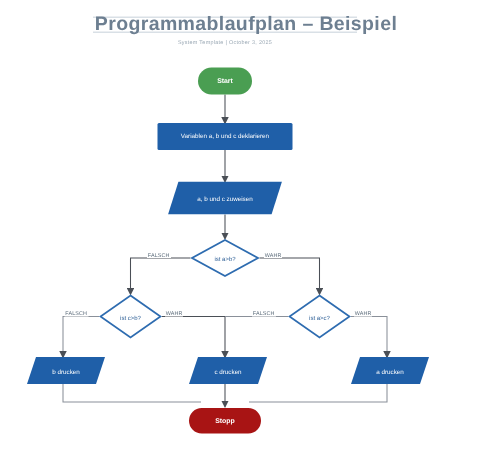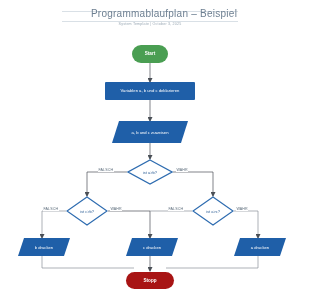--- a/index.html
+++ b/index.html
@@ -26,22 +26,22 @@
 
   
   .header {
     position: absolute;
     left: 0;
     top: 8px;
     width: 300px;
     text-align: center;
   }
   .header-title {
-    font-size: 10px;
-    font-weight: normal;
+    font-size: 13px;
+    font-weight: bold;
     letter-spacing: 0.25px;
     color: #6d7f91;
     padding-left: 28px;
   }
   .header-sub {
     font-size: 3.6px;
     letter-spacing: 0.2px;
     color: #9aa8b4;
     margin-top: 3px;
   }

